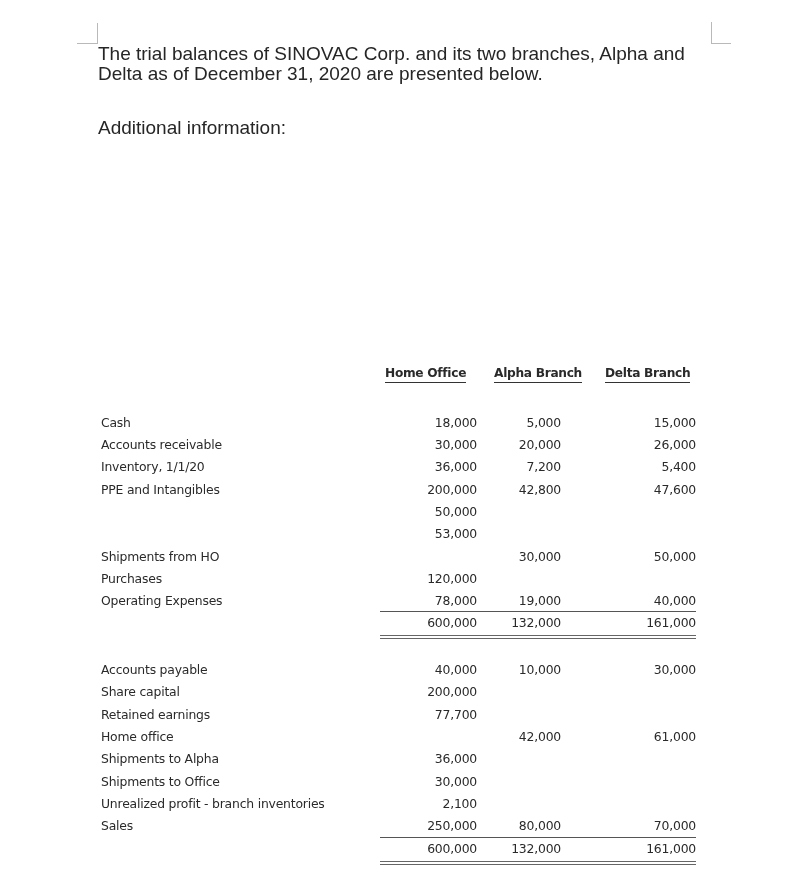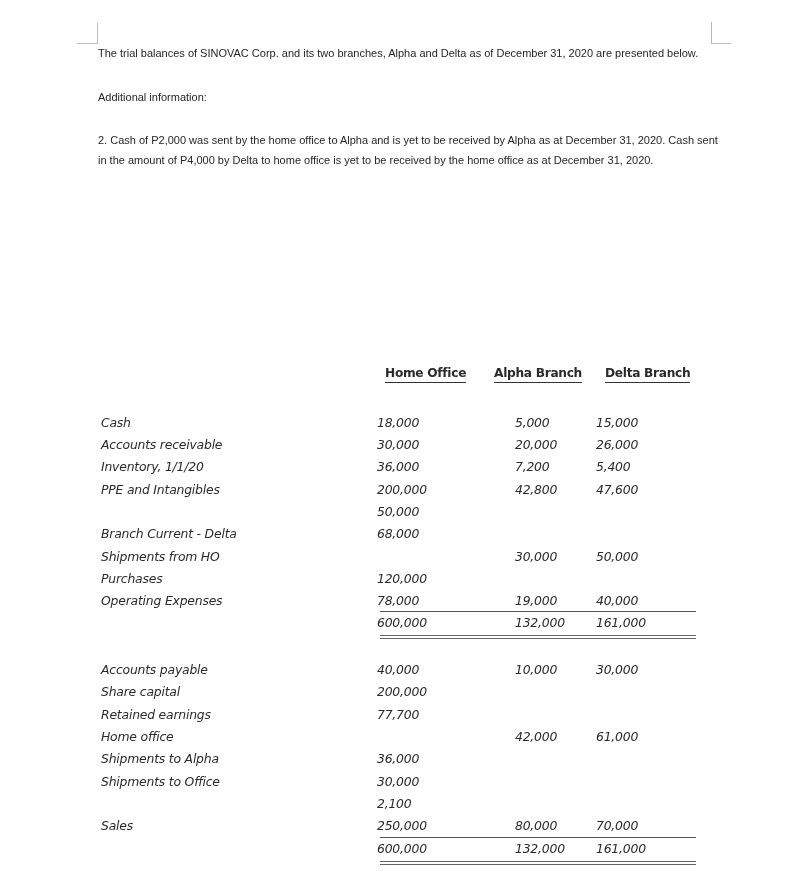--- a/index.html
+++ b/index.html
@@ -35,29 +35,29 @@
       height: 21px;
       border-left-width: 1.5px;
       border-bottom-width: 1.5px;
     }
     .intro {
       position: absolute;
       left: 98px;
       top: 44px;
       width: 620px;
       font-family: "Liberation Sans", sans-serif;
-      font-size: 11px;
+      font-size: 19px;
       line-height: 19.5px;
       color: #262626;
     }
     .intro p {
       margin: 0;
     }
     .intro .para-gap {
-      margin-top: 24px;
+      margin-top: 35px;
     }
     .tb {
       position: absolute;
       left: 0;
       top: 0;
       width: 810px;
       font-family: "DejaVu Sans", sans-serif;
       font-size: 12.4px;
       color: #2a2a2a;
       letter-spacing: -0.2px;
@@ -72,34 +72,34 @@
       white-space: nowrap;
       line-height: 15px;
       letter-spacing: -0.3px;
     }
     .row {
       position: absolute;
       left: 0;
       width: 810px;
       height: 22px;
       line-height: 22px;
-      font-style: italic;
     }
     .row .label {
       position: absolute;
       left: 101px;
       white-space: nowrap;
     }
     .row .amt {
       position: absolute;
+      text-align: right;
       white-space: nowrap;
       width: 100px;
     }
     .amt.ho { left: 377px; }
-    .amt.al { left: 515px; }
+    .amt.al { left: 461px; }
     .amt.de { left: 596px; }
     .rule-single {
       position: absolute;
       left: 380px;
       width: 316px;
       height: 0;
       border-top: 1.2px solid #555;
     }
     .rule-double {
       position: absolute;
@@ -112,21 +112,20 @@
   </style>
 </head>
 <body>
 
 <div class="crop-mark crop-tl"></div>
 <div class="crop-mark crop-tr"></div>
 
 <div class="intro">
   <p>The trial balances of SINOVAC Corp. and its two branches, Alpha and Delta as of December 31, 2020 are presented below.</p>
   <p class="para-gap">Additional information:</p>
-  <p class="para-gap">2. Cash of P2,000 was sent by the home office to Alpha and is yet to be received by Alpha as at December 31, 2020. Cash sent in the amount of P4,000 by Delta to home office is yet to be received by the home office as at December 31, 2020.</p>
 </div>
 
 <div class="tb">
   <span class="col-head" style="left:385px">Home Office</span>
   <span class="col-head" style="left:494px">Alpha Branch</span>
   <span class="col-head" style="left:605px">Delta Branch</span>
 
   <div class="row" style="top:412px">
     <span class="label">Cash</span>
     <span class="amt ho">18,000</span>
@@ -150,22 +149,21 @@
     <span class="amt ho">200,000</span>
     <span class="amt al">42,800</span>
     <span class="amt de">47,600</span>
   </div>
   <div class="row" style="top:501px">
     <span class="amt ho">50,000</span>
     <span class="amt al"></span>
     <span class="amt de"></span>
   </div>
   <div class="row" style="top:523px">
-    <span class="label">Branch Current - Delta</span>
-    <span class="amt ho">68,000</span>
+    <span class="amt ho">53,000</span>
     <span class="amt al"></span>
     <span class="amt de"></span>
   </div>
   <div class="row" style="top:546px">
     <span class="label">Shipments from HO</span>
     <span class="amt ho"></span>
     <span class="amt al">30,000</span>
     <span class="amt de">50,000</span>
   </div>
   <div class="row" style="top:568px">
@@ -218,20 +216,21 @@
     <span class="amt al"></span>
     <span class="amt de"></span>
   </div>
   <div class="row" style="top:771px">
     <span class="label">Shipments to Office</span>
     <span class="amt ho">30,000</span>
     <span class="amt al"></span>
     <span class="amt de"></span>
   </div>
   <div class="row" style="top:793px">
+    <span class="label">Unrealized profit - branch inventories</span>
     <span class="amt ho">2,100</span>
     <span class="amt al"></span>
     <span class="amt de"></span>
   </div>
   <div class="row" style="top:815px">
     <span class="label">Sales</span>
     <span class="amt ho">250,000</span>
     <span class="amt al">80,000</span>
     <span class="amt de">70,000</span>
   </div>

